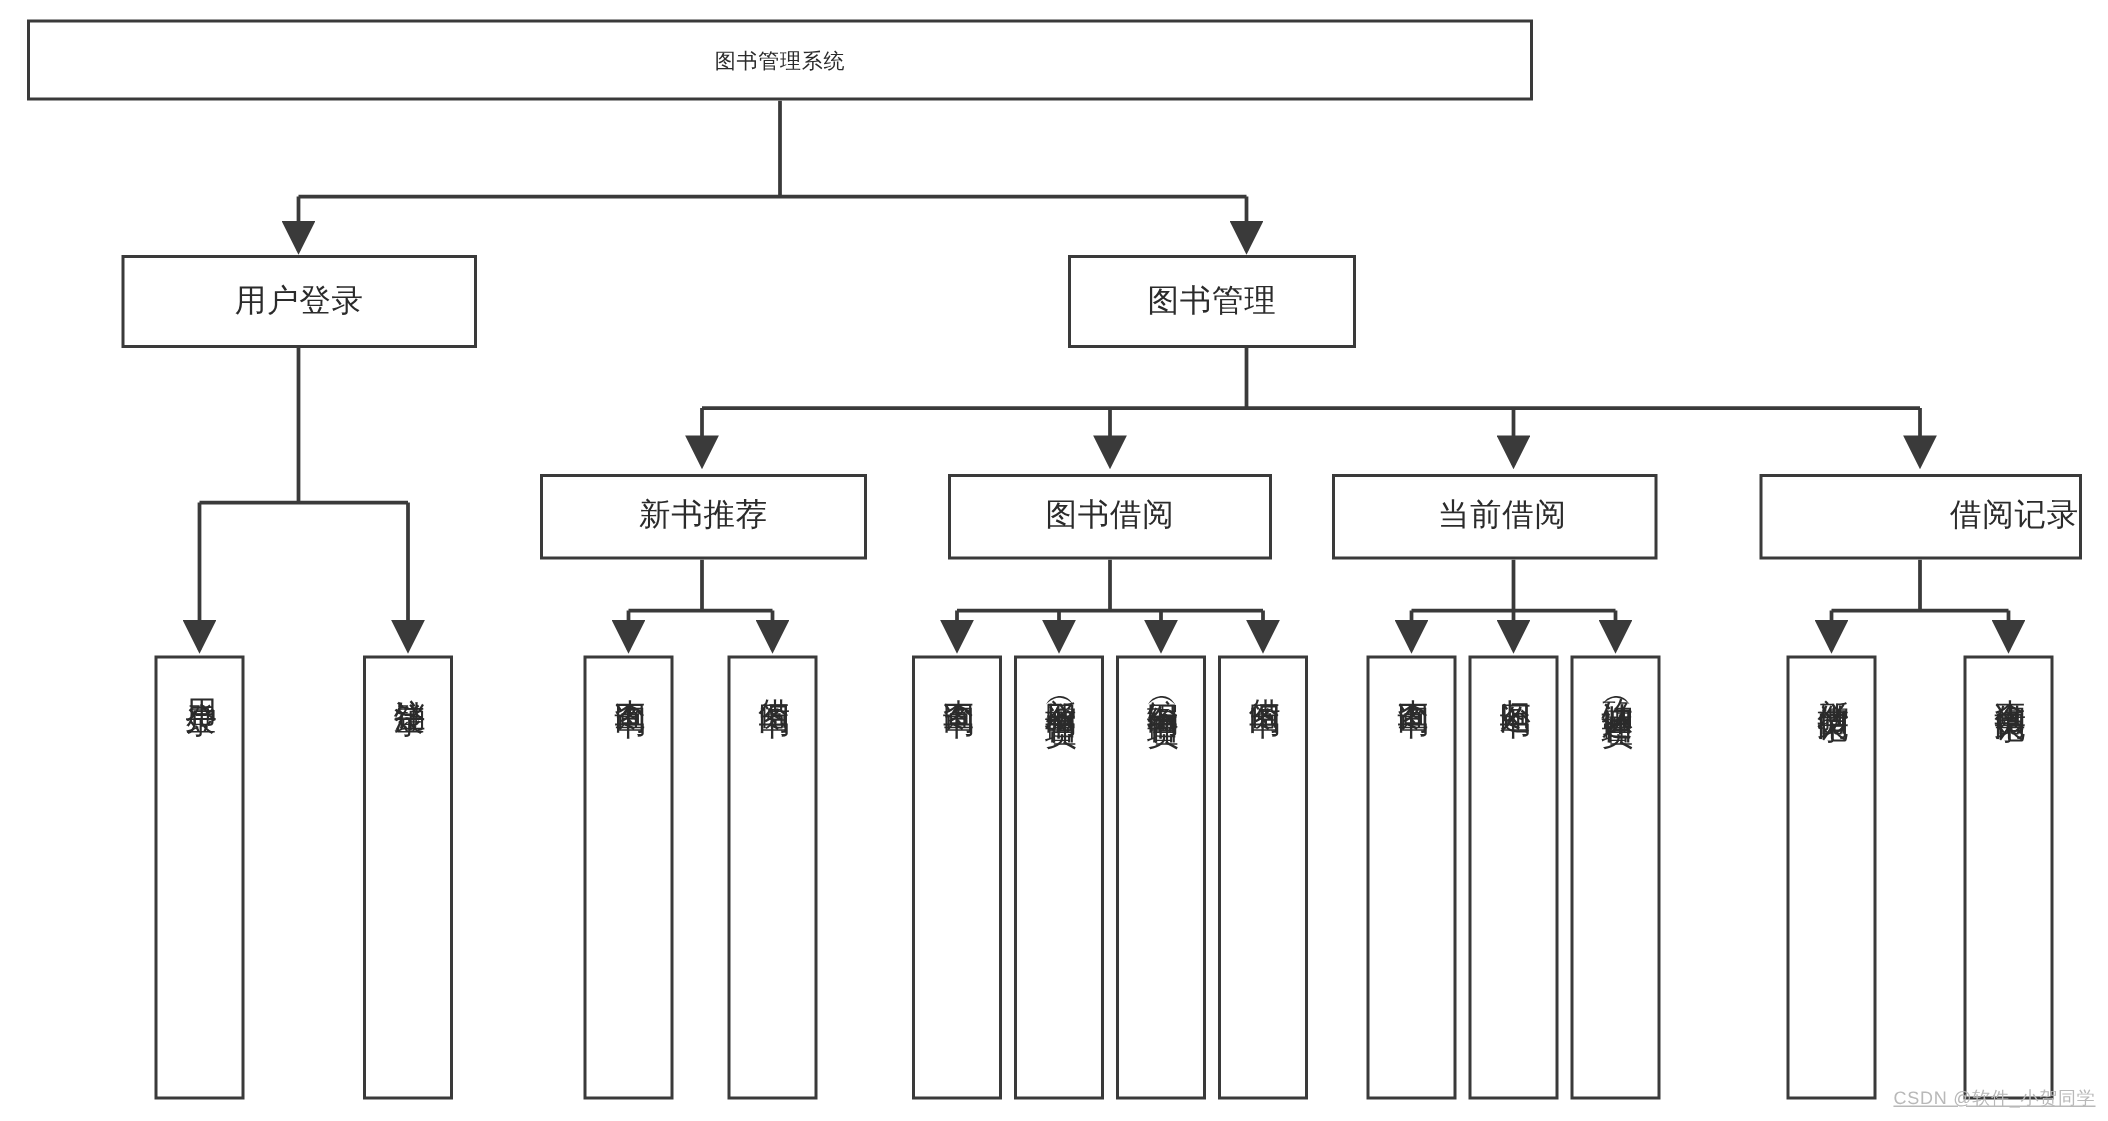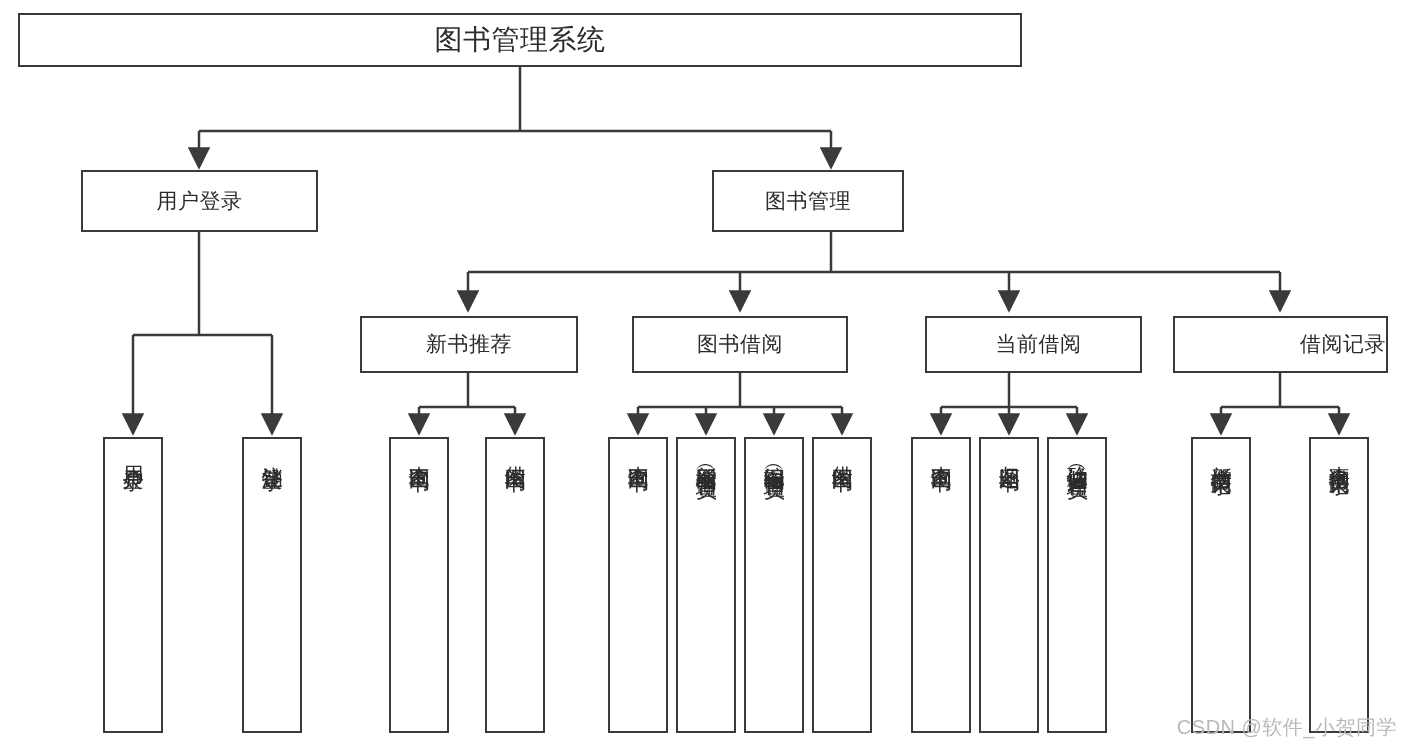--- a/index.html
+++ b/index.html
@@ -41,44 +41,45 @@
     text-align: center;
     line-height: 1.18;
     letter-spacing: 0.5px;
   }
   
   .node.h .node-label {
     font-size: 21px;
     white-space: nowrap;
   }
   .node.root .node-label {
-    font-size: 28px;
+    font-size: 14px;
   }
   
   .node.v {
     align-items: flex-start;
     padding-top: 10px;
   }
   .node.v .node-label {
     writing-mode: vertical-rl;
     text-orientation: upright;
     font-size: 21px;
     line-height: 1.25;
     letter-spacing: 2px;
     max-height: 100%;
   }
   #watermark {
     position: absolute;
     right: 8px;
     bottom: 6px;
-    font-size: 20px;
+    font-size: 12px;
     color: #b9b9b9;
     white-space: nowrap;
     letter-spacing: 0.5px;
     user-select: none;
+    text-decoration: underline;
   }
 </style>
 </head>
 <body>
 
 <div id="diagram-root">
 
   <svg id="edge-layer" viewBox="0 0 1405 747" xmlns="http://www.w3.org/2000/svg">
     <defs>
       <marker id="arrow" viewBox="0 0 12 12" refX="10.5" refY="6" markerWidth="9" markerHeight="9" orient="auto-start-reverse">
@@ -137,21 +138,21 @@
   <div class="node h" style="left:712px; top:170px; width:192px; height:62px;">
     <span class="node-label">图书管理</span>
   </div>
 
   <div class="node h" style="left:632px; top:316px; width:216px; height:57px;">
     <span class="node-label">图书借阅</span>
   </div>
   <div class="node h" style="left:360px; top:316px; width:218px; height:57px;">
     <span class="node-label">新书推荐</span>
   </div>
-  <div class="node h" style="left:925px; top:316px; width:217px; height:57px;padding-left:10px;">
+  <div class="node h" style="left:888px; top:316px; width:217px; height:57px;padding-left:10px;">
     <span class="node-label">当前借阅</span>
   </div>
   <div class="node h" style="left:1173px; top:316px; width:215px; height:57px;justify-content:flex-end;">
     <span class="node-label">借阅记录</span>
   </div>
 
   <div class="node v" style="left:103px; top:437px; width:60px; height:296px;">
     <span class="node-label">用户登录</span>
   </div>
   <div class="node v" style="left:242px; top:437px; width:60px; height:296px;">

